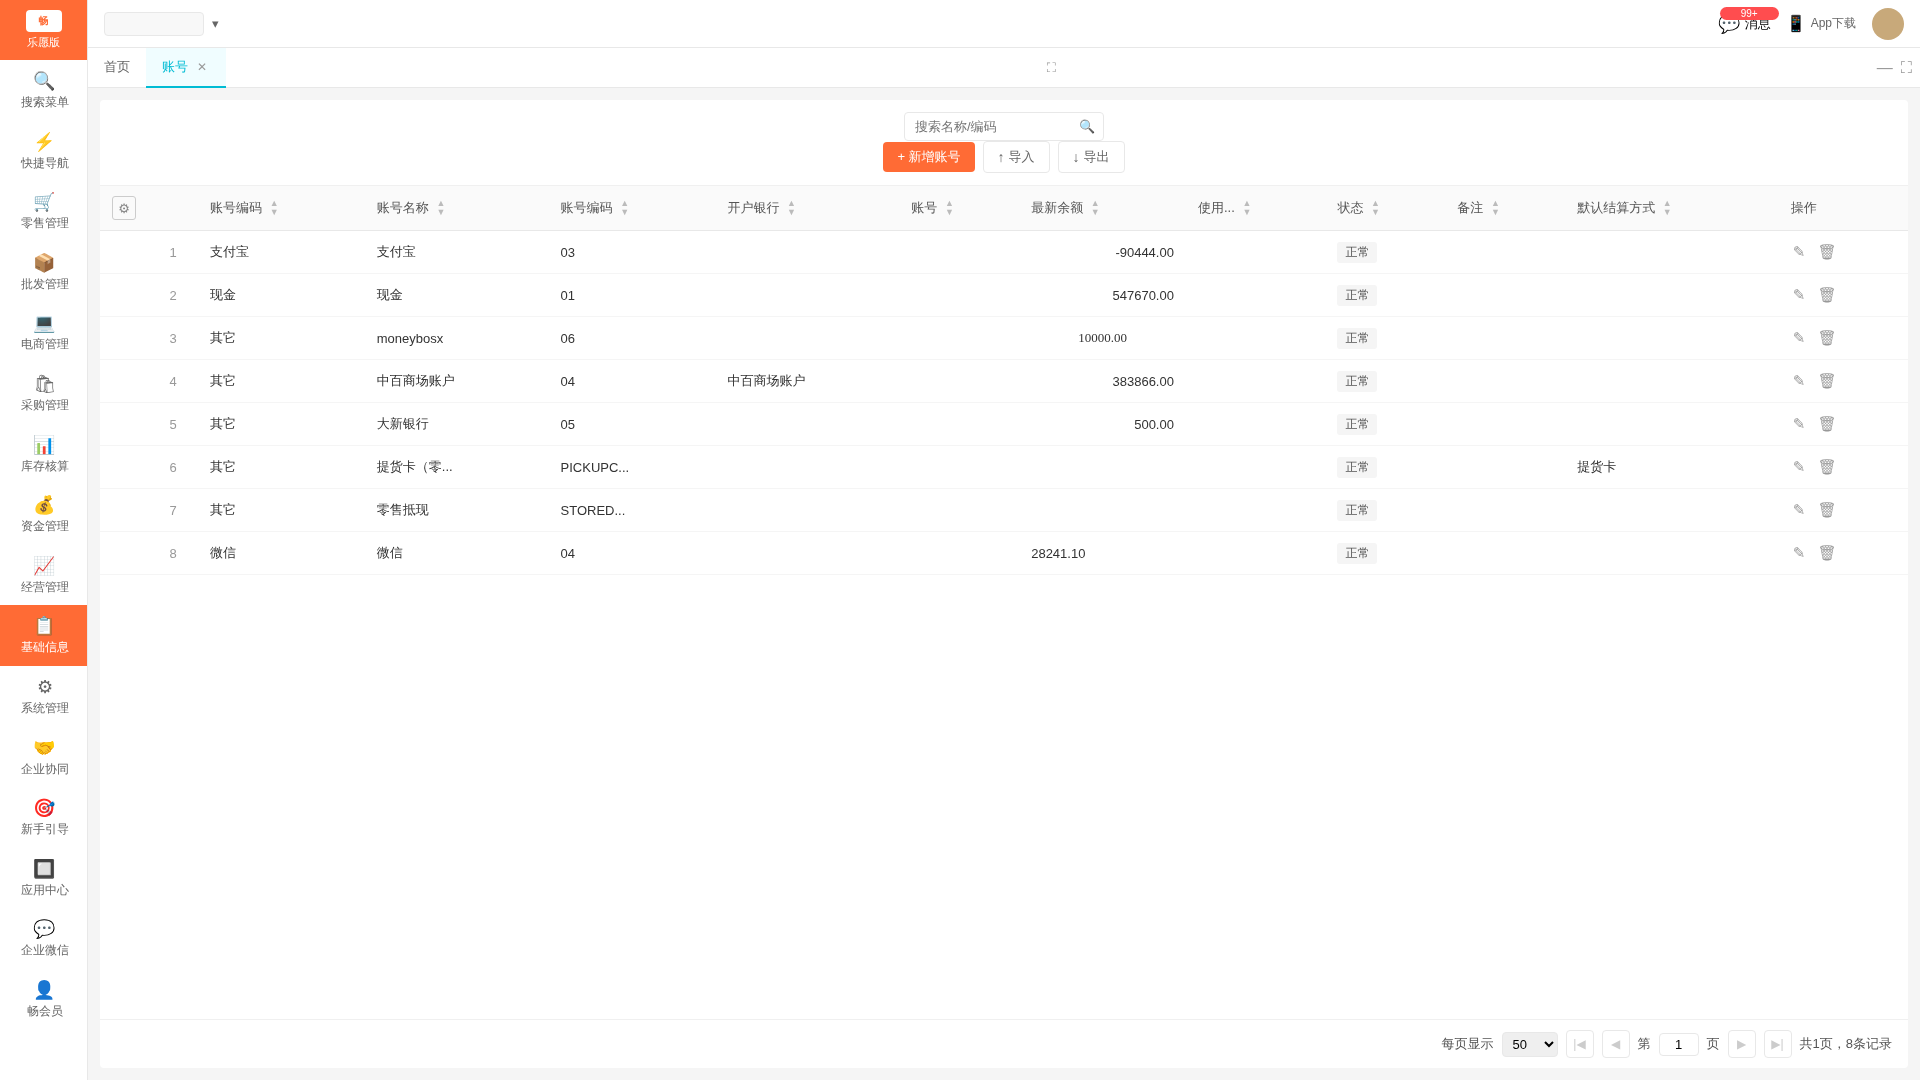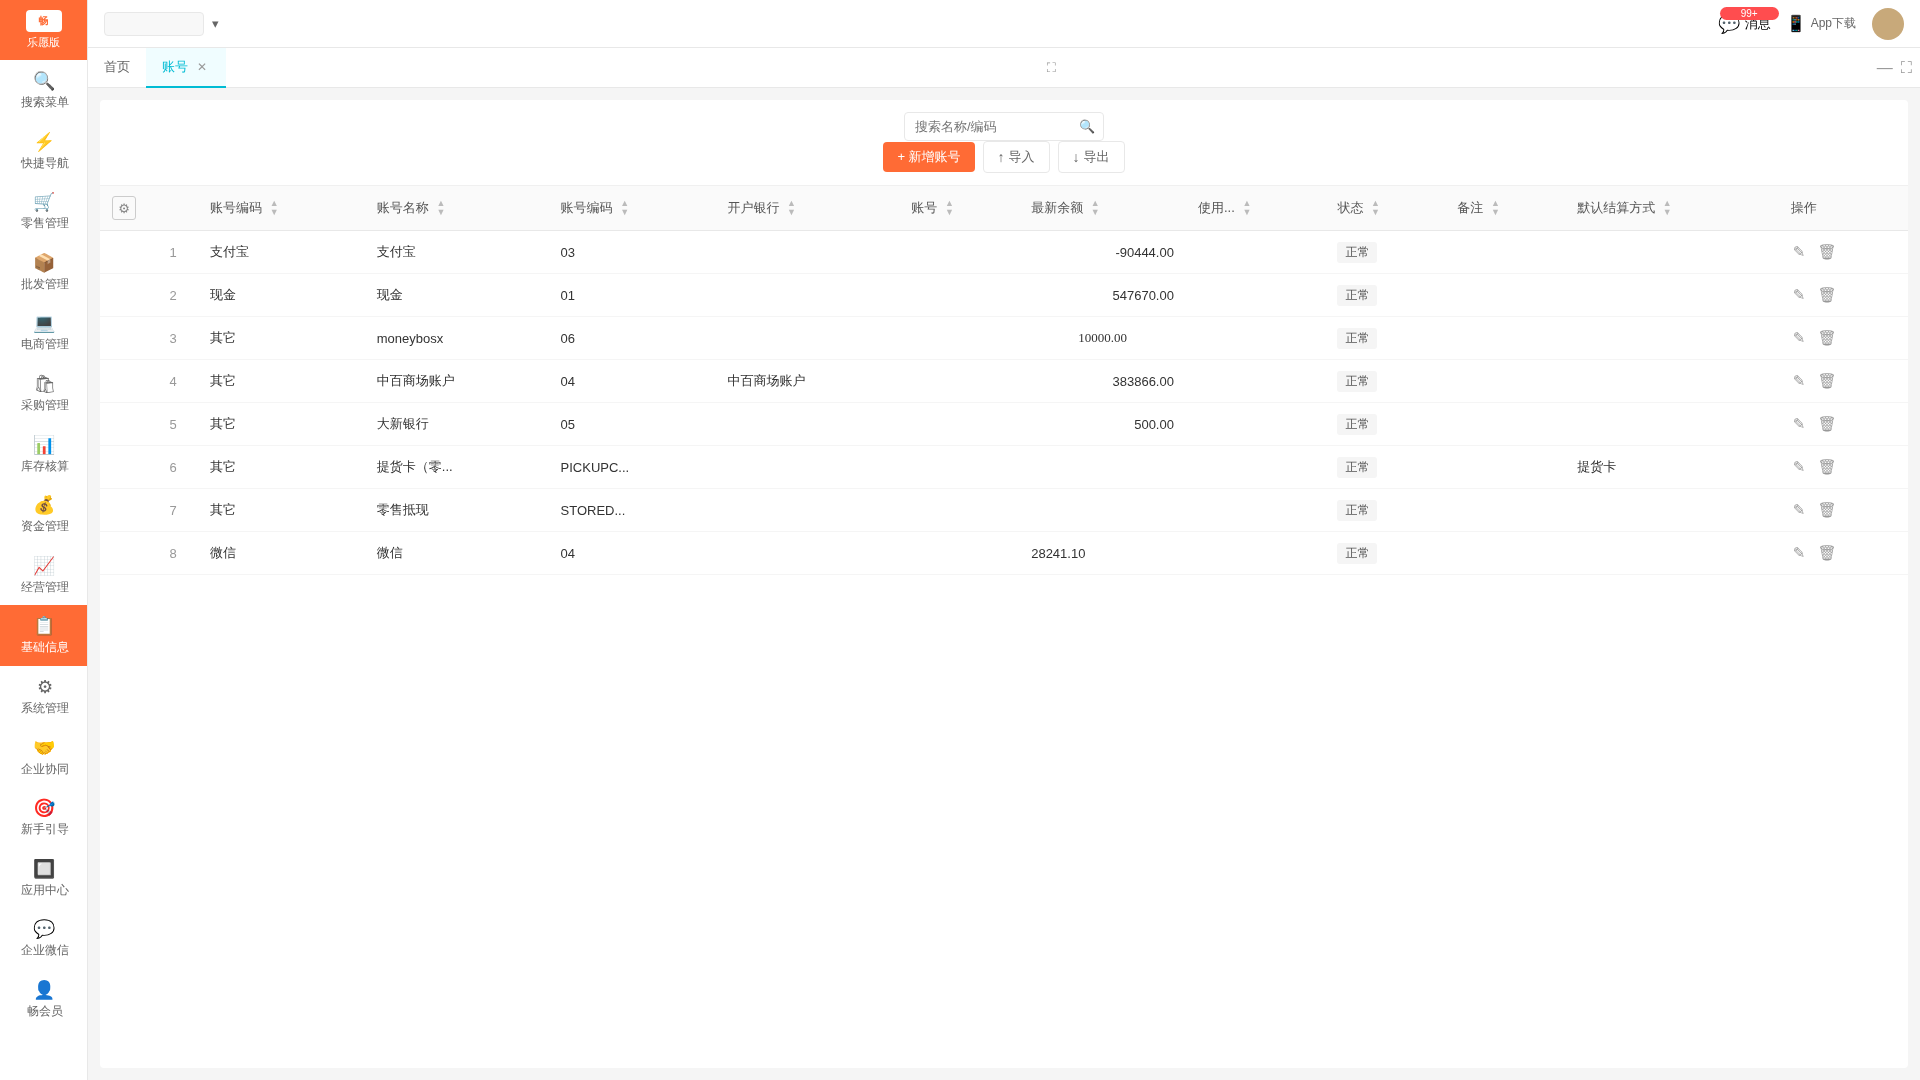--- a/index.html
+++ b/index.html
@@ -752,16 +752,32 @@
       <div class="action-icons">
         <span class="action-icon" title="编辑">✎</span>
         <span class="action-icon" title="删除">🗑</span>
       </div>
     </td>
   </tr>
             </tbody>
         </table>
       </div>
 
+      <div class="pagination">
+        <span>每页显示</span>
+        <select class="page-size-select">
+          <option>50</option>
+          <option>100</option>
+          <option>200</option>
+        </select>
+        <button class="page-btn disabled">|◀</button>
+        <button class="page-btn disabled">◀</button>
+        <span>第</span>
+        <input class="page-input" value="1" style="">
+        <span>页</span>
+        <button class="page-btn disabled">▶</button>
+        <button class="page-btn disabled">▶|</button>
+        <span>共1页，8条记录</span>
+      </div>
 
     </div>
   </div>
 </div>
 
 </body></html>

